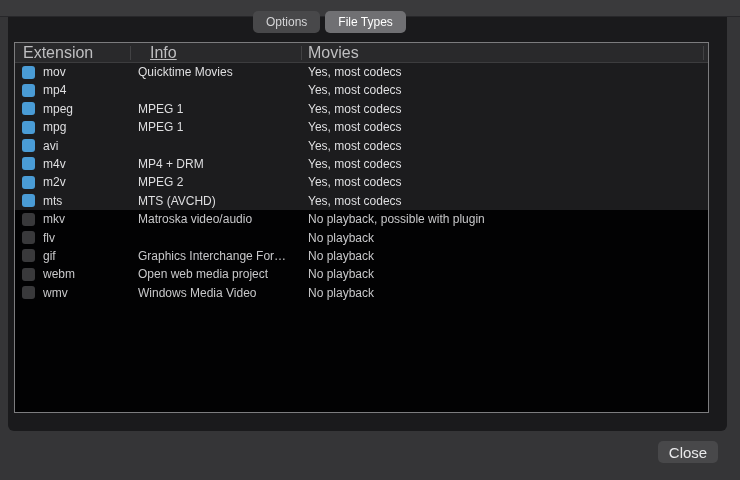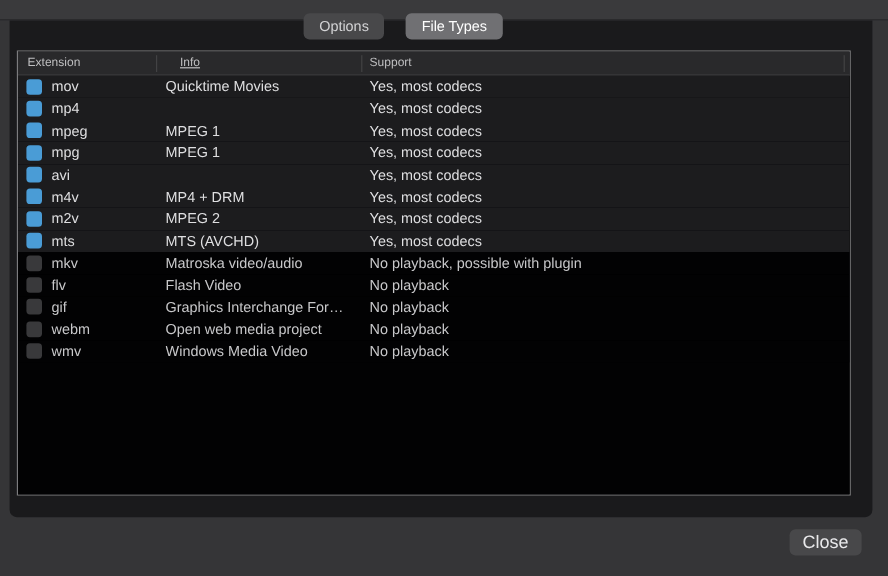--- a/index.html
+++ b/index.html
@@ -11,35 +11,35 @@
     -webkit-font-smoothing:antialiased;
   }
   .titlebar {
     position:absolute; left:0; top:0; width:740px; height:17px;
     background:#3a3a3c; border-bottom:1px solid #27272a;
   }
   .panel {
     position:absolute; left:8px; top:17px; width:719px; height:414px;
     background:#1a1a1c; border-radius:0 0 6px 6px;
   }
-  .tabs { position:absolute; left:253px; top:11px; height:22px; display:flex; gap:18px; z-index:5; }
+  .tabs { position:absolute; left:253px; top:11px; height:22px; display:flex; gap:5px; z-index:5; }
   .tab {
     height:22px; padding:0 13px; border:none; border-radius:5px;
     background:#48484a; color:#d4d4d6; font-size:12px; font-family:inherit;
     display:flex; align-items:center; justify-content:center; cursor:default;
   }
   .tab.selected { background:#707073; color:#ffffff; }
 
   .filetable {
     position:absolute; left:14px; top:42px; width:695px; height:371px;
     border:1px solid #7c7c7e; background:#020203;
     display:flex; flex-direction:column;
   }
   .thead { flex:none; height:20px; background:#29292b; border-bottom:1px solid #3c3c3e; position:relative; }
-  .th { position:absolute; top:0; height:36px; line-height:20px; font-size:10px; color:#bfbfc1; white-space:nowrap;text-align:center; }
+  .th { position:absolute; top:0; height:36px; line-height:20px; font-size:16px; color:#bfbfc1; white-space:nowrap;text-align:center; }
   .th-ext { left:8px; } .th-info { left:135px;text-decoration:underline; } .th-support { left:293px; }
   .thsep { position:absolute; top:3px; height:14px; width:1px; background:#424244; }
   .sep1 { left:115px; } .sep2 { left:286px; } .sep3 { left:688px; }
 
   .tbody { flex:1; display:flex; flex-direction:column; overflow:hidden; background:#020203; }
   .row { flex:none; height:18.4px; line-height:18.4px; position:relative; font-size:12px; }
   .row.checked { background:#1c1c1e; color:#dfdfe1; }
   .row.unchecked { background:#020203; color:#c8c8ca; }
   .cb { position:absolute; left:7px; top:2.5px; width:13px; height:13px; border-radius:3px; }
   .cell-ext { position:absolute; left:28px; top:0; white-space:nowrap; }
@@ -60,21 +60,21 @@
 
 <div class="tabs">
   <button class="tab">Options</button>
   <button class="tab selected">File Types</button>
 </div>
 
 <div class="filetable">
   <div class="thead">
     <span class="th th-ext">Extension</span>
     <span class="th th-info">Info</span>
-    <span class="th th-support">Support</span>
+    <span class="th th-support">Movies</span>
     <span class="thsep sep1"></span>
     <span class="thsep sep2"></span>
     <span class="thsep sep3"></span>
   </div>
   <div class="tbody">
       <div class="row checked">
     <span class="cb" style="background: rgb(74, 156, 214);"></span>
     <span class="cell-ext">mov</span>
     <span class="cell-info">Quicktime Movies</span>
     <span class="cell-support">Yes, most codecs</span>
@@ -121,21 +121,20 @@
   </div>
       <div class="row unchecked">
     <span class="cb" style="background: rgb(57, 57, 59);"></span>
     <span class="cell-ext">mkv</span>
     <span class="cell-info">Matroska video/audio</span>
     <span class="cell-support">No playback, possible with plugin</span>
   </div>
       <div class="row unchecked">
     <span class="cb" style="background: rgb(57, 57, 59);"></span>
     <span class="cell-ext">flv</span>
-    <span class="cell-info">Flash Video</span>
     <span class="cell-support">No playback</span>
   </div>
       <div class="row unchecked">
     <span class="cb" style="background: rgb(57, 57, 59);"></span>
     <span class="cell-ext">gif</span>
     <span class="cell-info">Graphics Interchange For…</span>
     <span class="cell-support">No playback</span>
   </div>
       <div class="row unchecked">
     <span class="cb" style="background: rgb(57, 57, 59);"></span>

